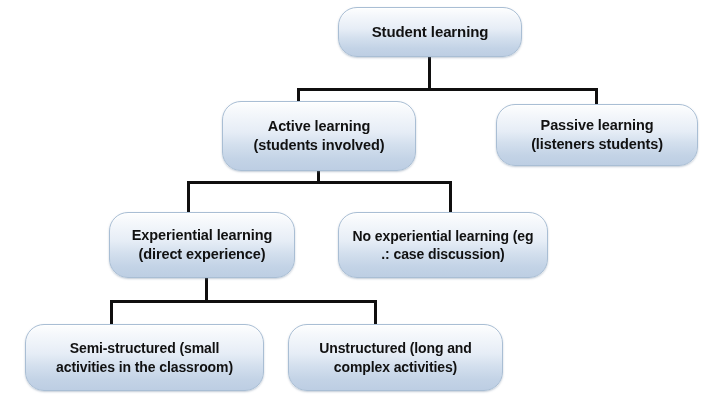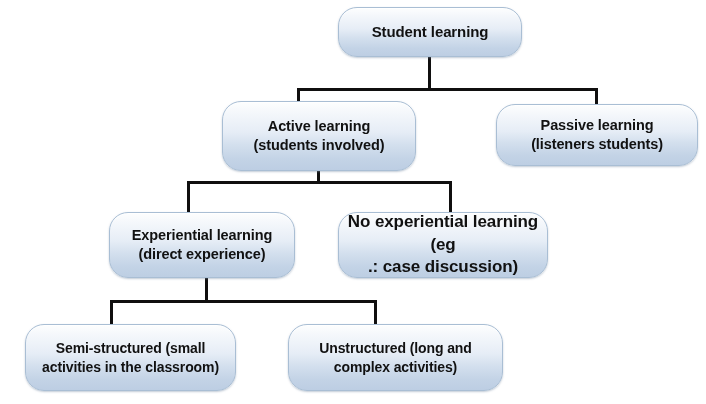--- a/index.html
+++ b/index.html
@@ -59,25 +59,25 @@
     padding: 0 8px;
     white-space: pre-line;
   }
 
   
   #node-student-learning      { left: 338px; top: 7px;   width: 184px; height: 50px; }
   #node-active-learning       { left: 222px; top: 101px; width: 194px; height: 70px; }
   #node-passive-learning      { left: 496px; top: 104px; width: 202px; height: 62px; text-align: center; }
   #node-experiential-learning { left: 109px; top: 212px; width: 186px; height: 66px; }
   #node-no-experiential       { left: 338px; top: 212px; width: 210px; height: 66px; }
-  #node-semi-structured       { left: 25px;  top: 324px; width: 211px; height: 67px; }
+  #node-semi-structured       { left: 25px;  top: 324px; width: 239px; height: 67px; }
   #node-unstructured          { left: 288px; top: 324px; width: 215px; height: 67px; }
 
   #node-student-learning .node-label      { font-size: 15px; }
-  #node-no-experiential .node-label       { font-size: 17px; }
+  #node-no-experiential .node-label       { font-size: 14px; }
   #node-semi-structured .node-label       { font-size: 14px; }
   #node-unstructured .node-label          { font-size: 14px; }
 </style>
 </head>
 <body>
 
 <div id="diagram-canvas">
 
   <div class="connector connector-v" style="left:428px; top:55px; height:36px;"></div>
   <div class="connector connector-h" style="left:297px; top:88px; width:301px;"></div>

